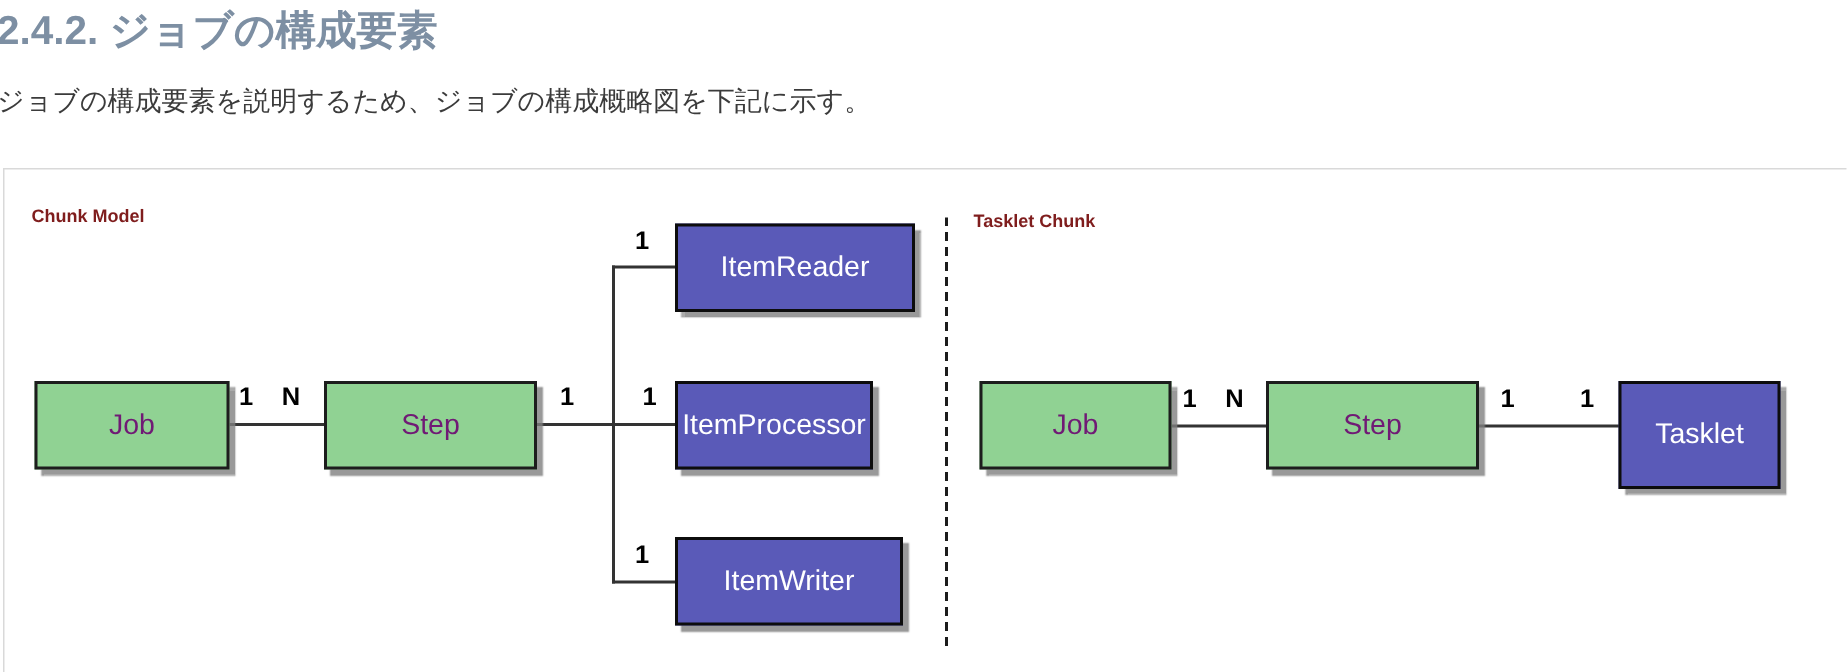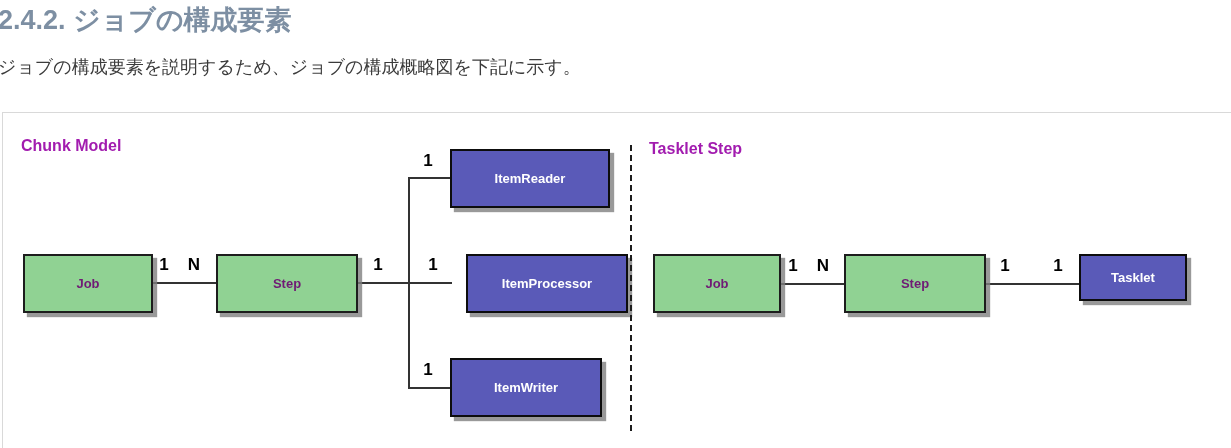--- a/index.html
+++ b/index.html
@@ -34,33 +34,33 @@
     position: absolute;
     left: 2px; top: 112px;
     width: 1229px; height: 336px;
     border-top: 1px solid #d9d9d9;
     border-left: 1px solid #d9d9d9;
     background: #ffffff;
   }
   
   .model-title {
     position: absolute;
-    font-size: 16px;
+    font-size: 12px;
     font-weight: bold;
-    color: #a21caf;
+    color: #7f1d1d;
     white-space: nowrap;
   }
   .node {
     position: absolute;
     box-sizing: border-box;
     display: flex;
     align-items: center;
     justify-content: center;
-    font-weight: bold;
-    font-size: 13px;
+    font-weight: normal;
+    font-size: 19px;
     box-shadow: 4px 4px 1px rgba(128,128,128,0.8);
   }
   .node.green {
     background: var(--green-fill, #90d293);
     border: 2px solid #1d1d1d;
     color: #701a75;
   }
   .node.purple {
     background: var(--purple-fill, #5a5ab8);
     border: 2px solid #0d0d0d;
@@ -105,40 +105,40 @@
 
     <div class="connector-h" style="left:150px; top:169px; width:65px;"></div>
     <div class="connector-h" style="left:353px; top:169px; width:96px;"></div>
     <div class="connector-v" style="left:405px; top:64px; height:212px;"></div>
     <div class="connector-h" style="left:405px; top:64px; width:44px;"></div>
     <div class="connector-h" style="left:405px; top:274px; width:44px;"></div>
 
     <div class="node green" style="left:20px; top:141px; width:130px; height:59px;">Job</div>
     <div class="node green" style="left:213px; top:141px; width:142px; height:59px;">Step</div>
     <div class="node purple" style="left:447px; top:36px; width:160px; height:59px;">ItemReader</div>
-    <div class="node purple" style="left:447px; top:141px; width:162px; height:59px;margin-left:16px;">ItemProcessor</div>
+    <div class="node purple" style="left:447px; top:141px; width:132px; height:59px;">ItemProcessor</div>
     <div class="node purple" style="left:447px; top:245px; width:152px; height:59px;">ItemWriter</div>
 
     <div class="mult" style="left:151px; top:142px;">1</div>
     <div class="mult" style="left:181px; top:142px;">N</div>
     <div class="mult" style="left:365px; top:142px;">1</div>
     <div class="mult" style="left:420px; top:142px;">1</div>
     <div class="mult" style="left:415px; top:38px;">1</div>
     <div class="mult" style="left:415px; top:247px;">1</div>
 
     <div class="divider" style="left:627px; top:32px; height:286px;"></div>
 
-    <div class="model-title" style="left:646px; top:27px;">Tasklet Step</div>
+    <div class="model-title" style="left:646px; top:27px;">Tasklet Chunk</div>
 
     <div class="connector-h" style="left:778px; top:170px; width:65px;"></div>
     <div class="connector-h" style="left:981px; top:170px; width:97px;"></div>
 
     <div class="node green" style="left:650px; top:141px; width:128px; height:59px;">Job</div>
     <div class="node green" style="left:841px; top:141px; width:142px; height:59px;">Step</div>
-    <div class="node purple" style="left:1076px; top:141px; width:108px; height:47px;">Tasklet</div>
+    <div class="node purple" style="left:1076px; top:141px; width:108px; height:72px;">Tasklet</div>
 
     <div class="mult" style="left:780px; top:143px;">1</div>
     <div class="mult" style="left:810px; top:143px;">N</div>
     <div class="mult" style="left:992px; top:143px;">1</div>
     <div class="mult" style="left:1045px; top:143px;">1</div>
 
   </div>
 </div>
 
 </body></html>

